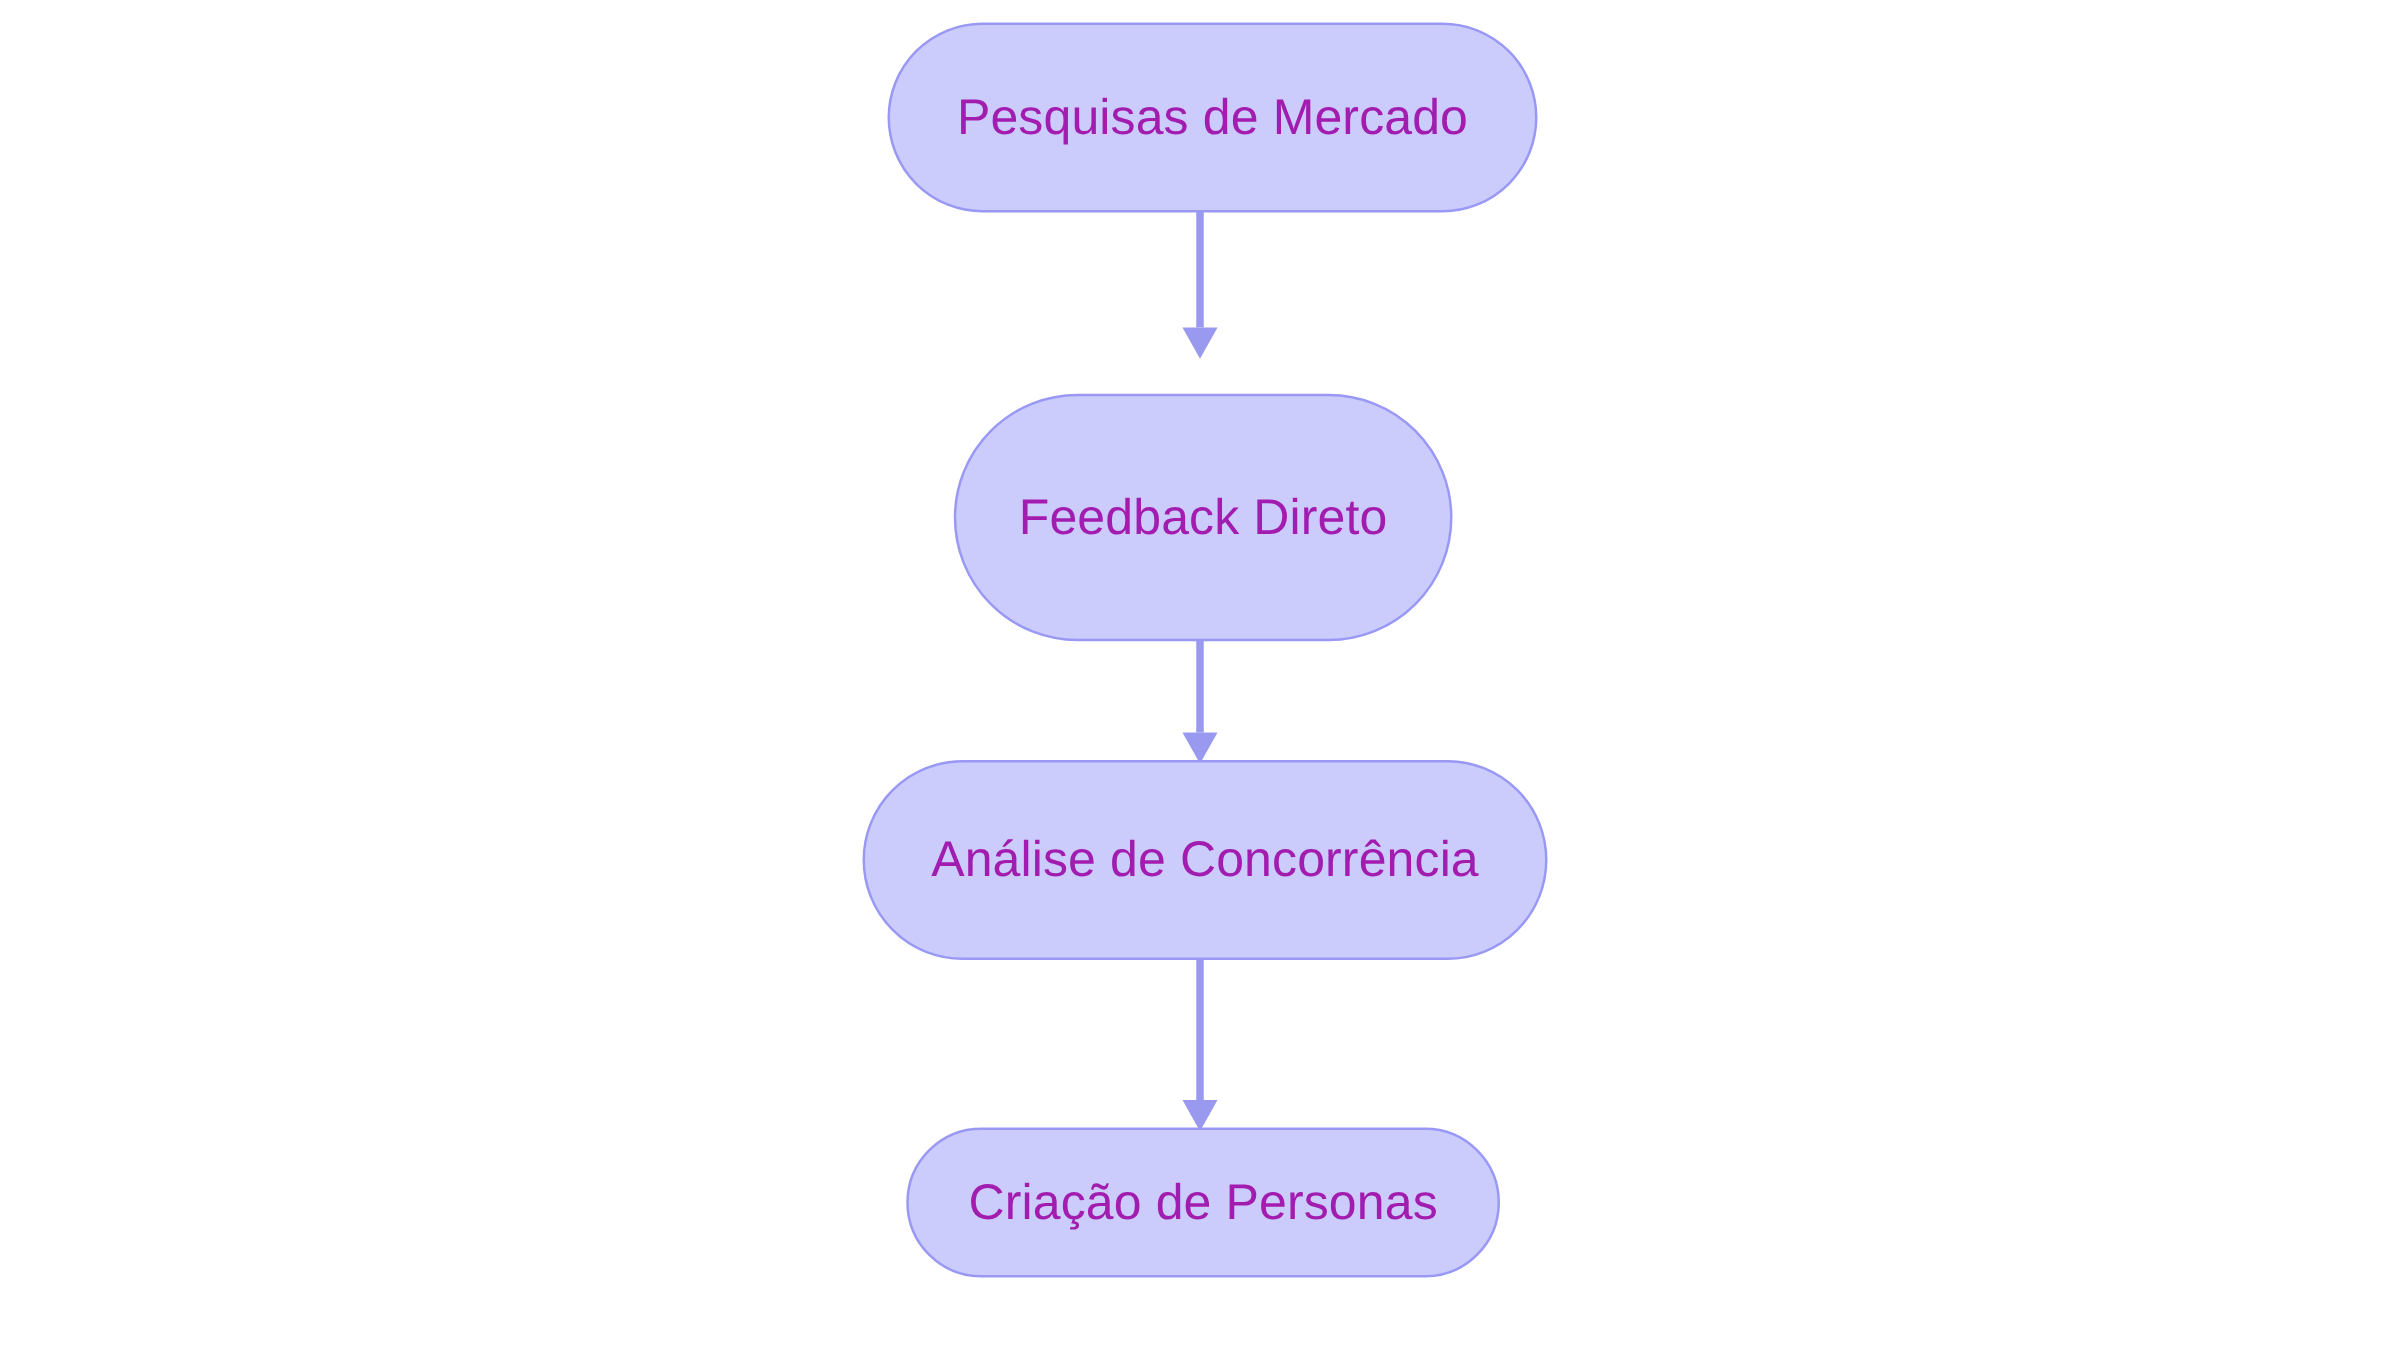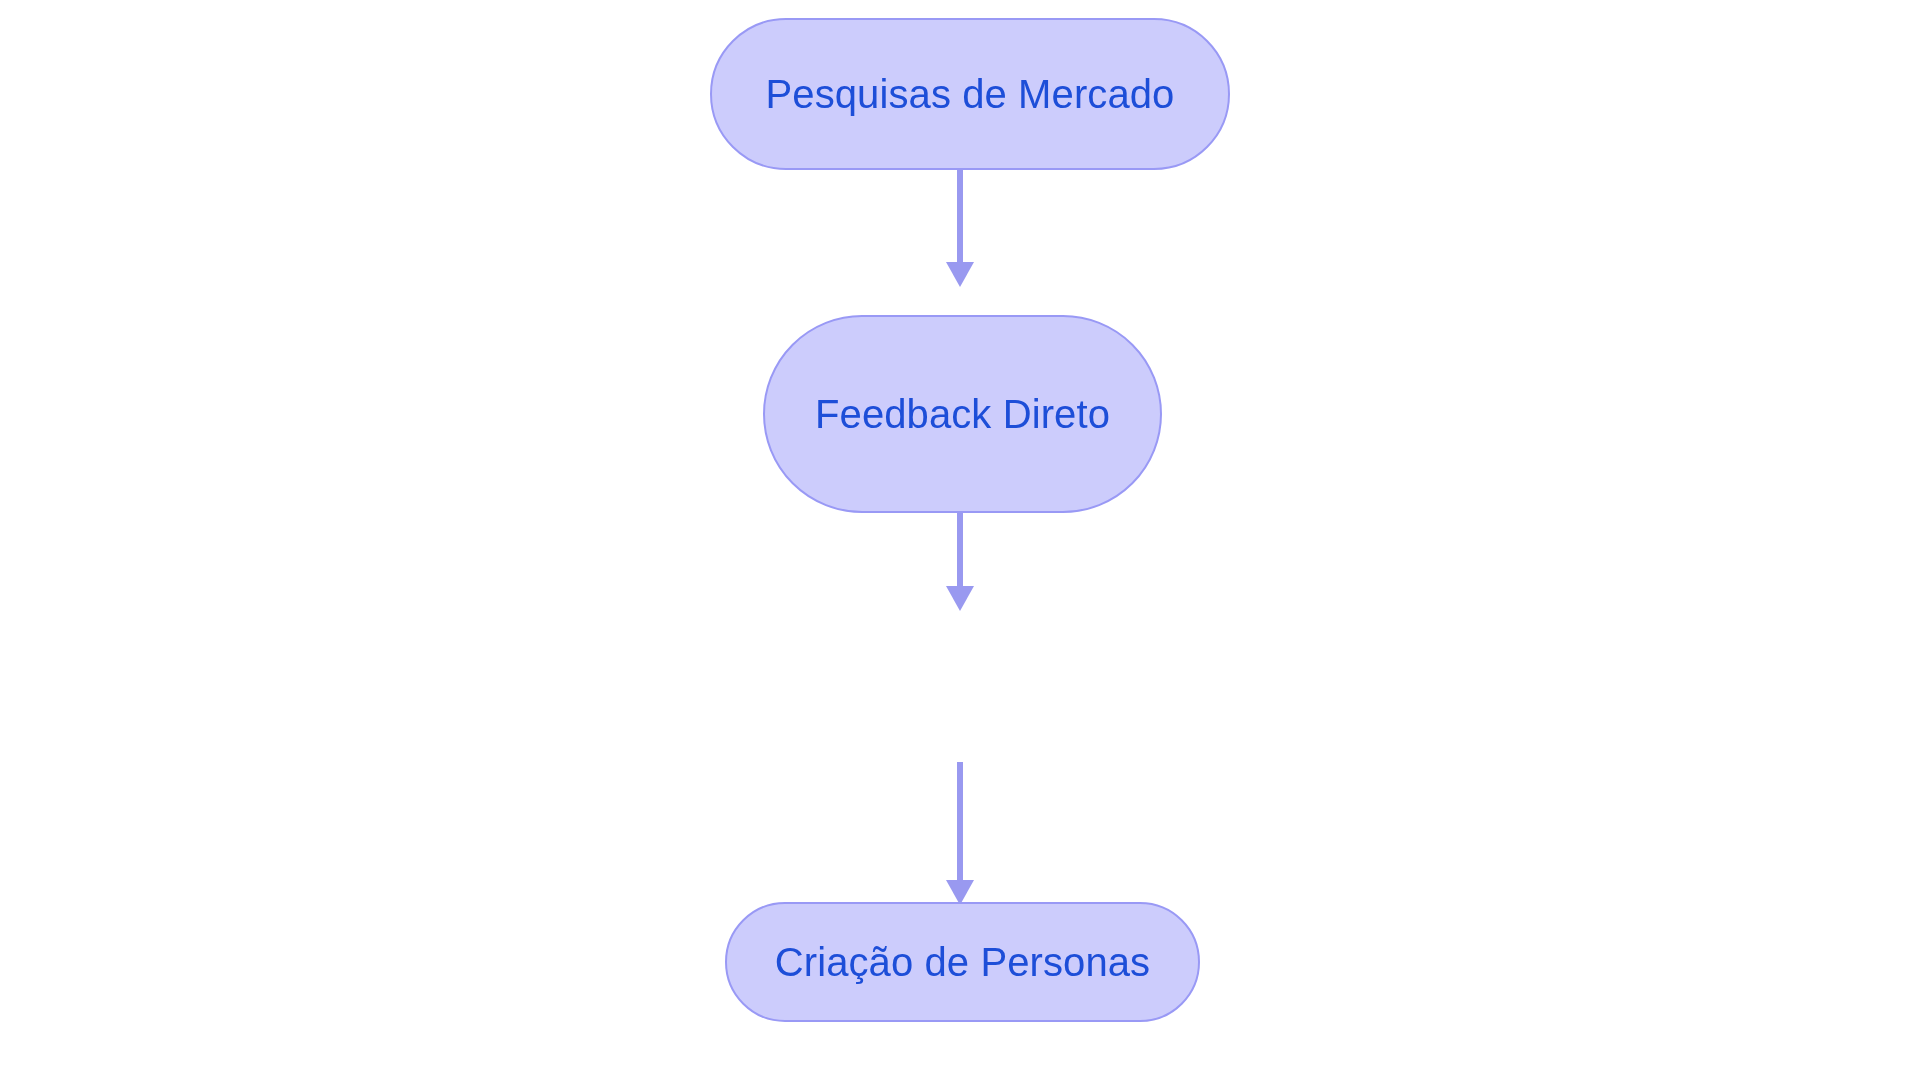--- a/index.html
+++ b/index.html
@@ -27,21 +27,21 @@
     background: #ccccfc;
     border: 2px solid #9999f5;
     border-radius: 999px;
     display: flex;
     align-items: center;
     justify-content: center;
     z-index: 2;
   }
 
   .node-label {
-    color: #1d4ed8;
+    color: #a21caf;
     font-family: "Liberation Sans", sans-serif;
     font-size: 40px;
     font-weight: 400;
     line-height: 1;
     letter-spacing: 0.1px;
     white-space: nowrap;
     text-align: center;
   }
 
   
@@ -80,20 +80,23 @@
     <span class="node-label">Feedback Direto</span>
   </div>
 
   <div class="connector edge-2">
     <svg width="28" height="148" viewBox="0 0 28 148" aria-hidden="true">
       <line x1="14" y1="0" x2="14" y2="122" stroke="#9999f0" stroke-width="6"></line>
       <polygon points="0,122 28,122 14,147" fill="#9999f0"></polygon>
     </svg>
   </div>
 
+  <div class="node node-3">
+    <span class="node-label">Análise de Concorrência</span>
+  </div>
 
   <div class="connector edge-3">
     <svg width="28" height="144" viewBox="0 0 28 144" aria-hidden="true">
       <line x1="14" y1="0" x2="14" y2="118" stroke="#9999f0" stroke-width="6"></line>
       <polygon points="0,118 28,118 14,143" fill="#9999f0"></polygon>
     </svg>
   </div>
 
   <div class="node node-4">
     <span class="node-label">Criação de Personas</span>

